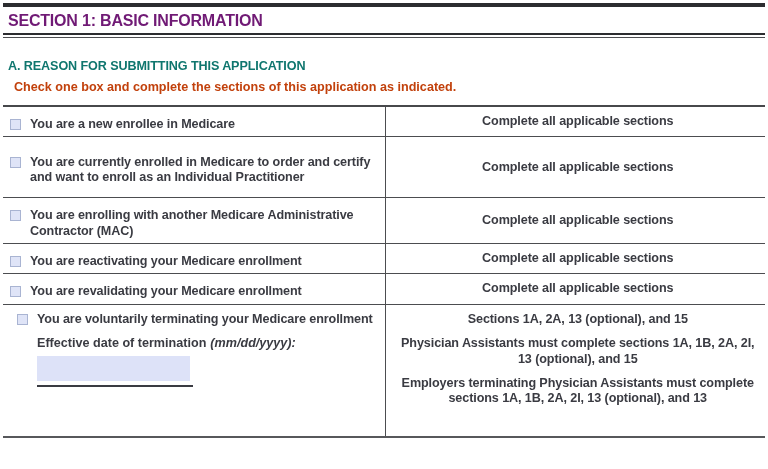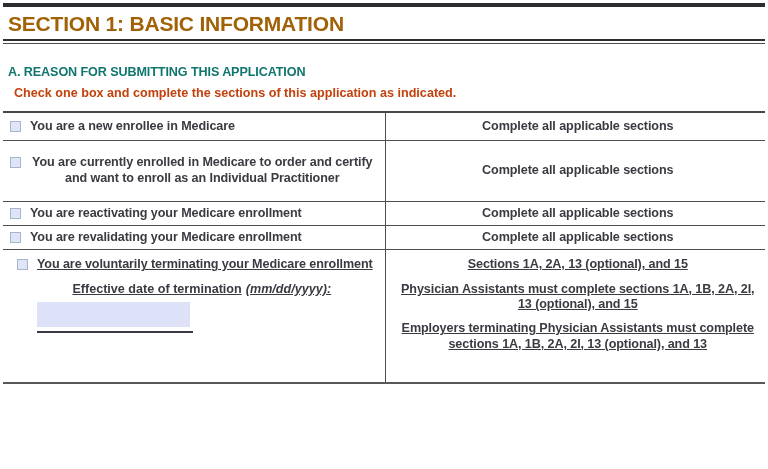--- a/index.html
+++ b/index.html
@@ -8,22 +8,22 @@
     width: 768px; height: 469px;
     font-family: "Liberation Sans", sans-serif;
     color: #3a3b42;
     overflow: hidden;
   }
   .page { padding: 3px 3px 0 3px; }
 
   
   .rule-thick { height: 4px; background: #2c2d30; }
   h1.section-title {
-    font-size: 21px; font-weight: bold; letter-spacing: -0.2px;
-    color: #a16207; padding: 5px 0 3px 5px;
+    font-size: 16px; font-weight: bold; letter-spacing: -0.2px;
+    color: #701a75; padding: 5px 0 3px 5px;
   }
   .rule-mid  { height: 2px; background: #2c2d30; }
   .rule-thin { height: 1px; background: #4c4d50; margin-top: 2px; }
 
   
   h2.part-heading {
     font-size: 12.6px; font-weight: bold; color: #0f766e;
     margin: 21px 0 0 5px; letter-spacing: -0.1px;
   }
   p.part-instruction {
@@ -33,42 +33,42 @@
 
   
   table.reason-table {
     width: 762px; margin-top: 11px;
     border-collapse: collapse; table-layout: fixed;
     border-top: 2px solid #47484b;
     border-bottom: 2px solid #57585b;
   }
   td { border-top: 1.5px solid #4c4d50; font-size: 12.6px; font-weight: bold;
        vertical-align: middle; color: #3a3b42; }
-  td.cell-left  { width: 382px; border-right: 1.5px solid #4c4d50; padding: 4px 10px 4px 7px; text-align: center; }
+  td.cell-left  { width: 382px; border-right: 1.5px solid #4c4d50; padding: 10px 10px 4px 7px; }
   td.cell-right { padding: 4px 6px 4px 11px; text-align: center; }
   tr.h28  { height: 28px; }
   tr.h61  { height: 61px; margin-top: 16px; }
   tr.h41  { height: 41px; }
   tr.h23  { height: 23px; }
   tr.h42  { height: 42px; }
   tr.h133 { height: 133px; }
-  tr.align-top td { vertical-align: top; padding-top: 7px; text-decoration: underline; }
+  tr.align-top td { vertical-align: top; padding-top: 7px; }
   td.cell-left.indent { padding-left: 14px; }
 
   .opt { display: flex; align-items: flex-start; }
   .cb {
     flex: 0 0 auto; width: 11px; height: 11px; margin: 2px 0 0 0;
     background: #dfe4f7; border: 1px solid #a9b4d2; cursor: pointer;
   }
   .opt .lbl { margin-left: 9px; line-height: 1.22; letter-spacing: -0.1px; }
 
   .cell-right p { line-height: 1.22; letter-spacing: -0.1px; }
   .cell-right p + p { margin-top: 9px; }
 
-  .date-label { margin: 9px 0 0 12px; line-height: 1.2; }
+  .date-label { margin: 9px 0 0 20px; line-height: 1.2; }
   .date-label .fmt { font-style: italic; margin-left: 4px; }
   .date-field {
     width: 153px; height: 25px; margin: 5px 0 0 20px;
     background: #dde2f8; cursor: text;
     font-size: 12.6px; font-weight: bold;
   }
   .date-underline { width: 156px; margin: 4px 0 0 20px;
     border-bottom: 2px solid #3a3b42; height: 0; }
 </style>
 </head>
@@ -107,20 +107,31 @@
             <div class="opt">
               <span class="cb"></span>
               <span class="lbl">You are currently enrolled in Medicare to order and certify and want to enroll as an Individual Practitioner</span>
             </div>
           </td>
           <td class="cell-right">
             <p>Complete all applicable sections</p>
           </td>
         </tr>
 
+        <tr class="h41">
+          <td class="cell-left">
+            <div class="opt">
+              <span class="cb"></span>
+              <span class="lbl">You are enrolling with another Medicare Administrative Contractor (MAC)</span>
+            </div>
+          </td>
+          <td class="cell-right">
+            <p>Complete all applicable sections</p>
+          </td>
+        </tr>
 
         <tr class="h23">
           <td class="cell-left">
             <div class="opt">
               <span class="cb"></span>
               <span class="lbl">You are reactivating your Medicare enrollment</span>
             </div>
           </td>
           <td class="cell-right">
             <p>Complete all applicable sections</p>

